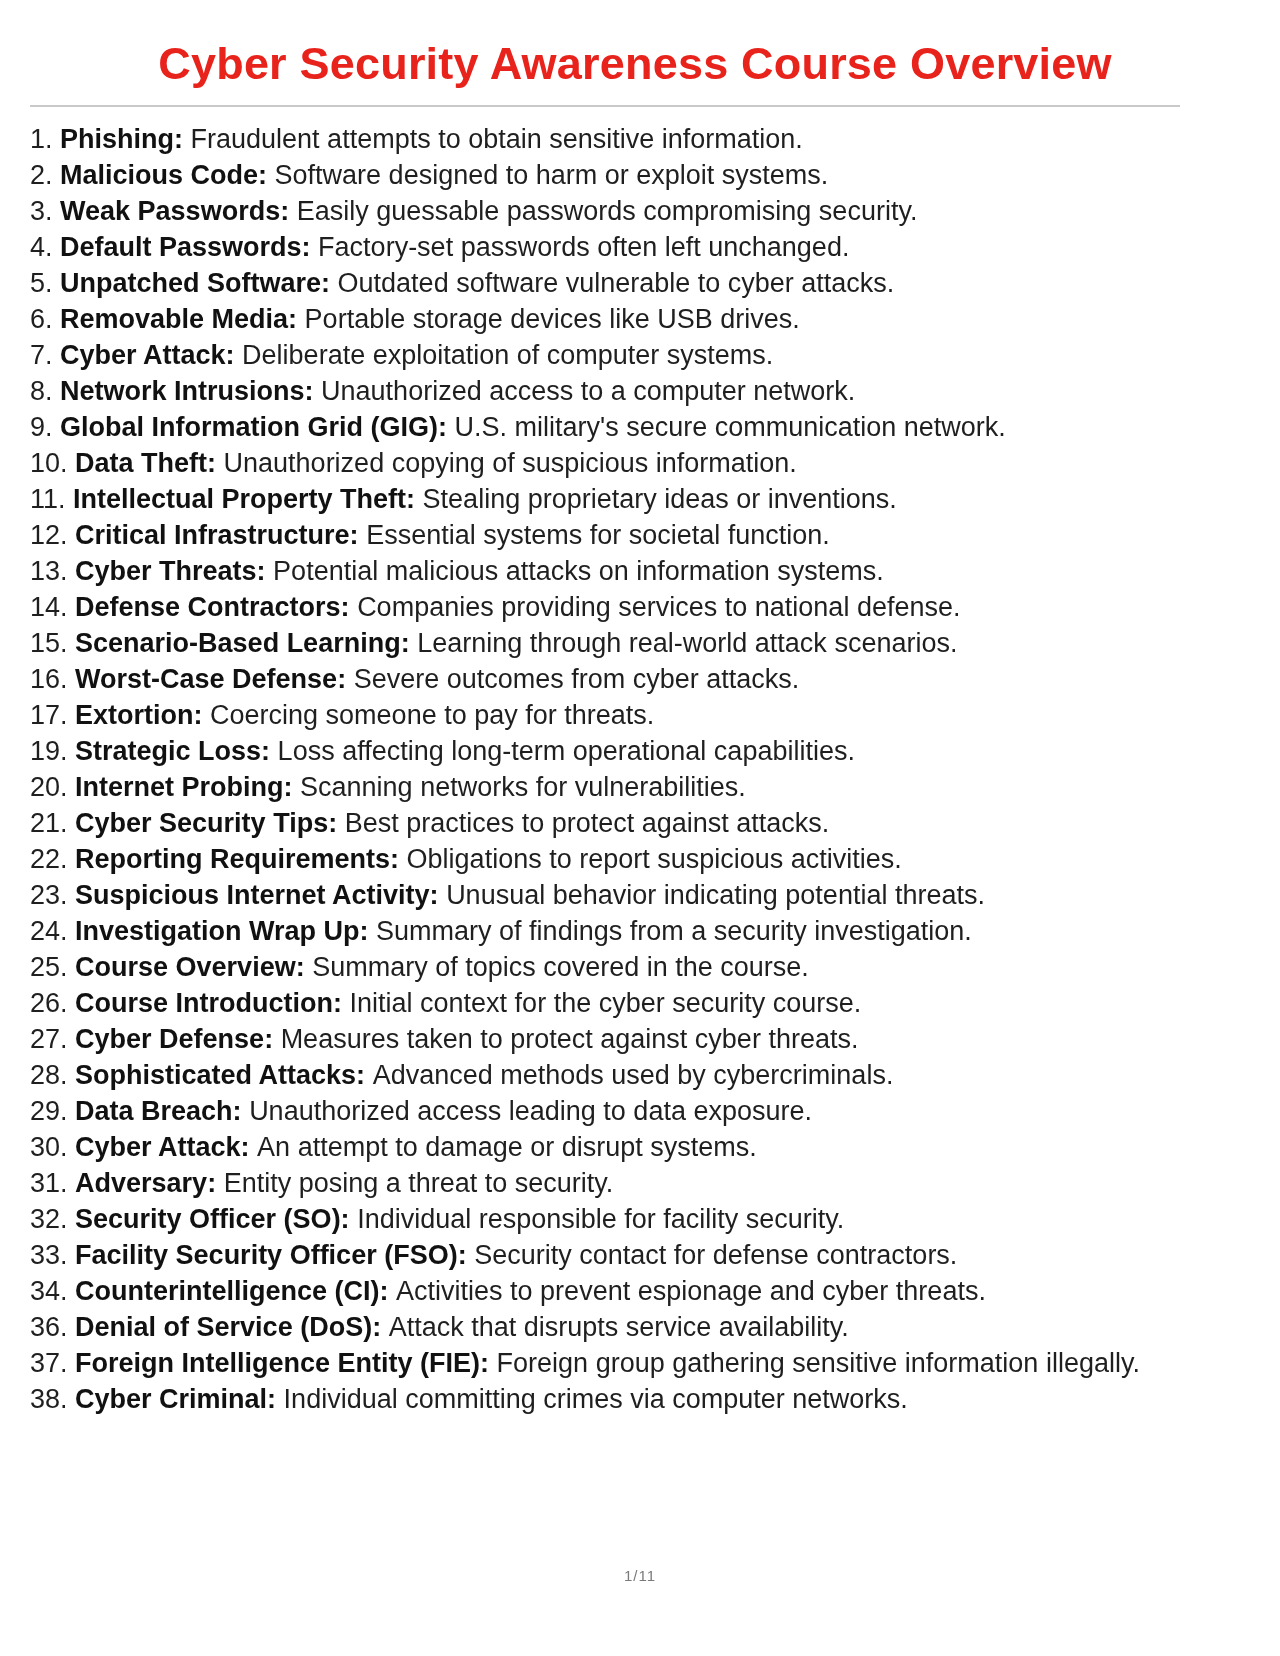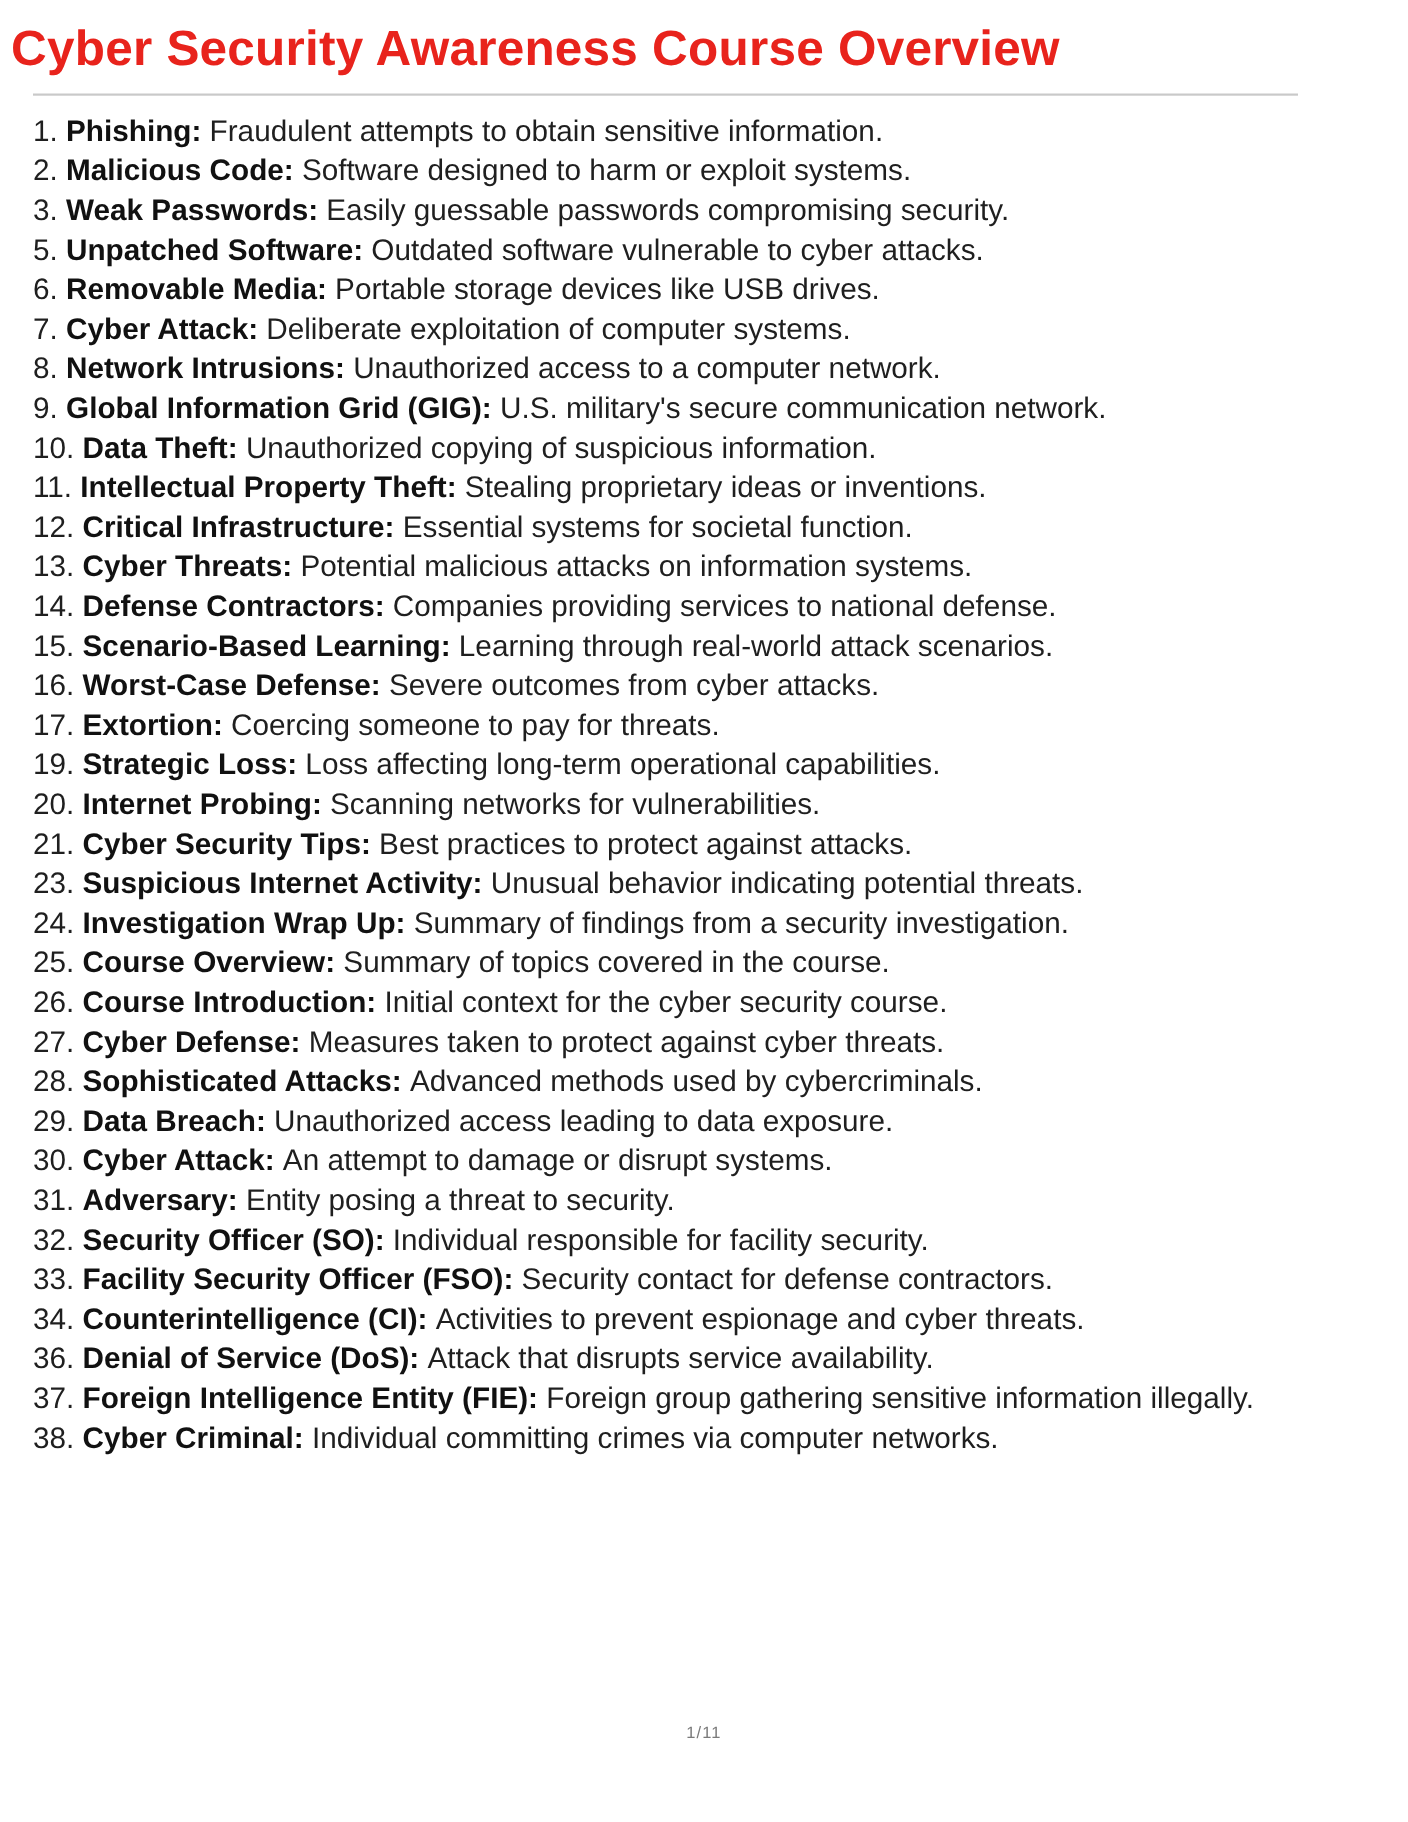--- a/index.html
+++ b/index.html
@@ -16,26 +16,27 @@
     overflow: hidden;
   }
   .page {
     position: relative;
     width: 100%;
     height: 100%;
     box-sizing: border-box;
   }
   .doc-title {
     margin: 0;
-    padding: 19px 20px 10px 10px;
+    padding: 39px 20px 10px 10px;
     font-size: 45px;
     font-weight: 700;
     letter-spacing: 0.2px;
     color: #e8231c;
     line-height: 1.1;
+    text-align: center;
   }
   .title-rule {
     margin: 6px 100px 10px 30px;
     border: 0;
     border-top: 2px solid #c9c9c9;
     height: 0;
   }
   .terms-list {
     margin: 0;
     padding: 4px 108px 0 30px;
@@ -78,20 +79,21 @@
 
   <hr class="title-rule">
 
   <div class="terms-list">
   <p class="term-item"><span class="term-num">1. </span><span class="term-name">Phishing: </span><span class="term-def">Fraudulent attempts to obtain sensitive information.</span></p>
 
   <p class="term-item"><span class="term-num">2. </span><span class="term-name">Malicious Code: </span><span class="term-def">Software designed to harm or exploit systems.</span></p>
 
   <p class="term-item"><span class="term-num">3. </span><span class="term-name">Weak Passwords: </span><span class="term-def">Easily guessable passwords compromising security.</span></p>
 
+  <p class="term-item"><span class="term-num">4. </span><span class="term-name">Default Passwords: </span><span class="term-def">Factory-set passwords often left unchanged.</span></p>
 
   <p class="term-item"><span class="term-num">5. </span><span class="term-name">Unpatched Software: </span><span class="term-def">Outdated software vulnerable to cyber attacks.</span></p>
 
   <p class="term-item"><span class="term-num">6. </span><span class="term-name">Removable Media: </span><span class="term-def">Portable storage devices like USB drives.</span></p>
 
   <p class="term-item"><span class="term-num">7. </span><span class="term-name">Cyber Attack: </span><span class="term-def">Deliberate exploitation of computer systems.</span></p>
 
   <p class="term-item"><span class="term-num">8. </span><span class="term-name">Network Intrusions: </span><span class="term-def">Unauthorized access to a computer network.</span></p>
 
   <p class="term-item"><span class="term-num">9. </span><span class="term-name">Global Information Grid (GIG): </span><span class="term-def">U.S. military's secure communication network.</span></p>
@@ -112,20 +114,21 @@
 
   <p class="term-item"><span class="term-num">17. </span><span class="term-name">Extortion: </span><span class="term-def">Coercing someone to pay for threats.</span></p>
 
 
   <p class="term-item"><span class="term-num">19. </span><span class="term-name">Strategic Loss: </span><span class="term-def">Loss affecting long-term operational capabilities.</span></p>
 
   <p class="term-item"><span class="term-num">20. </span><span class="term-name">Internet Probing: </span><span class="term-def">Scanning networks for vulnerabilities.</span></p>
 
   <p class="term-item"><span class="term-num">21. </span><span class="term-name">Cyber Security Tips: </span><span class="term-def">Best practices to protect against attacks.</span></p>
 
+  <p class="term-item"><span class="term-num">22. </span><span class="term-name">Reporting Requirements: </span><span class="term-def">Obligations to report suspicious activities.</span></p>
 
   <p class="term-item"><span class="term-num">23. </span><span class="term-name">Suspicious Internet Activity: </span><span class="term-def">Unusual behavior indicating potential threats.</span></p>
 
   <p class="term-item"><span class="term-num">24. </span><span class="term-name">Investigation Wrap Up: </span><span class="term-def">Summary of findings from a security investigation.</span></p>
 
   <p class="term-item"><span class="term-num">25. </span><span class="term-name">Course Overview: </span><span class="term-def">Summary of topics covered in the course.</span></p>
 
   <p class="term-item"><span class="term-num">26. </span><span class="term-name">Course Introduction: </span><span class="term-def">Initial context for the cyber security course.</span></p>
 
   <p class="term-item"><span class="term-num">27. </span><span class="term-name">Cyber Defense: </span><span class="term-def">Measures taken to protect against cyber threats.</span></p>

